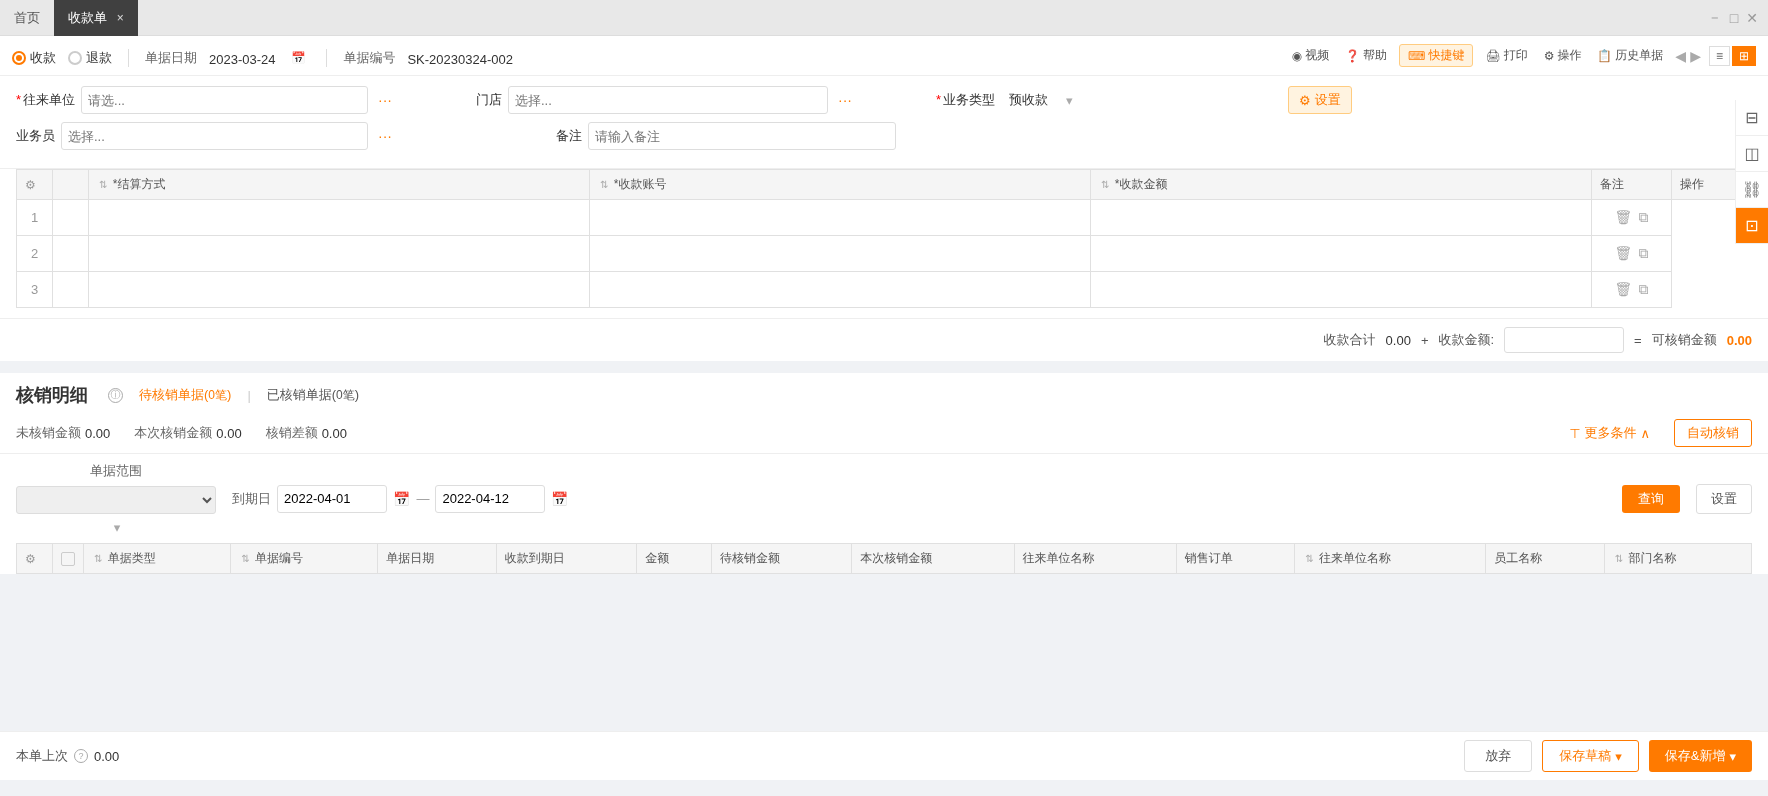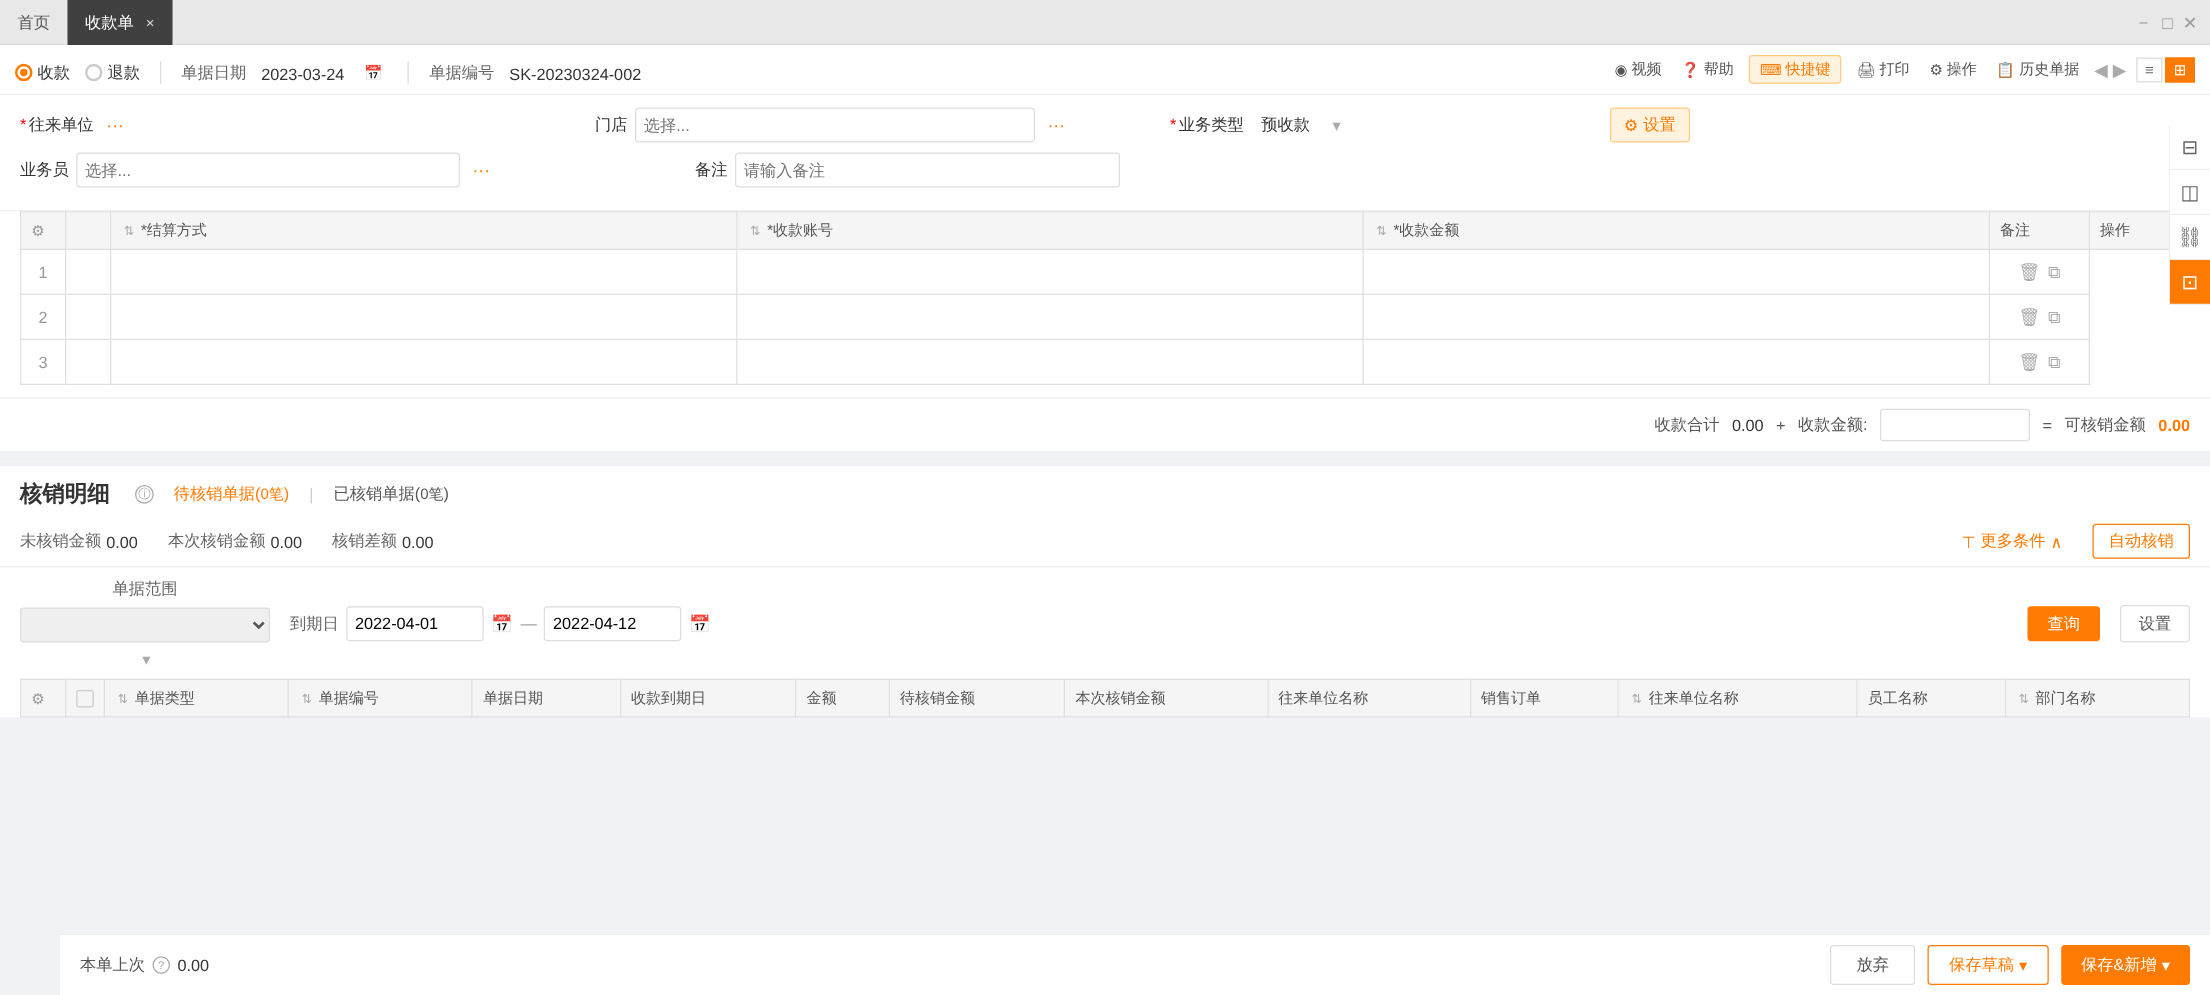--- a/index.html
+++ b/index.html
@@ -90,21 +90,21 @@
     .query-btn { background: #ff7a00; color: #fff; border: none; border-radius: 3px; padding: 5px 16px; cursor: pointer; font-size: 13px; margin-left: auto; }
     .settings-btn2 { background: #fff; color: #555; border: 1px solid #ddd; border-radius: 3px; padding: 5px 14px; cursor: pointer; font-size: 13px; }
 
     
     .sub-table { width: 100%; border-collapse: collapse; }
     .sub-table th { background: #f5f5f5; border: 1px solid #e0e0e0; padding: 6px 8px; text-align: left; font-weight: 500; color: #555; font-size: 12px; white-space: nowrap; }
     .sub-table-area { padding: 0 16px 0; background: #fff; }
     .checkbox { width: 14px; height: 14px; border: 1px solid #ccc; border-radius: 2px; cursor: pointer; }
 
     
-    .bottom-bar { display: flex; align-items: center; padding: 8px 16px; background: #fff; border-top: 1px solid #eee; position: fixed; bottom: 0; left: 0; right: 0; gap: 12px; margin-left: 48px; }
+    .bottom-bar { display: flex; align-items: center; padding: 8px 16px; background: #fff; border-top: 1px solid #eee; position: fixed; bottom: 16px; left: 0; right: 0; gap: 12px; }
     .bottom-left { display: flex; align-items: center; gap: 6px; font-size: 13px; }
     .bottom-left .label { color: #555; }
     .bottom-left .value { color: #333; font-weight: 500; }
     .info-icon2 { display: inline-flex; align-items: center; justify-content: center; width: 14px; height: 14px; border-radius: 50%; border: 1px solid #aaa; color: #aaa; font-size: 9px; cursor: pointer; }
     .bottom-right { margin-left: auto; display: flex; gap: 10px; }
     .btn-discard { background: #fff; color: #555; border: 1px solid #ddd; border-radius: 3px; padding: 6px 20px; cursor: pointer; font-size: 13px; }
     .btn-save-draft { background: #fff; color: #ff7a00; border: 1px solid #ff7a00; border-radius: 3px; padding: 6px 16px; cursor: pointer; font-size: 13px; display: flex; align-items: center; gap: 4px; }
     .btn-save-new { background: #ff7a00; color: #fff; border: none; border-radius: 3px; padding: 6px 16px; cursor: pointer; font-size: 13px; display: flex; align-items: center; gap: 4px; }
 
     
@@ -172,20 +172,21 @@
       <span class="layout-btn active">⊞</span>
     </div>
   </div>
 </div>
 
 <div class="form-area">
   <div class="form-row">
 
     <div class="form-field" style="max-width:380px;">
       <span class="label"><span class="req">*</span><span>往来单位</span></span>
+      <input class="form-input" type="text" placeholder="请选..." style="">
       <span class="more-btn">···</span>
     </div>
     <div style="width:80px;"></div>
 
     <div class="form-field" style="max-width:380px;">
       <span class="label"><span>门店</span></span>
       <input class="form-input" type="text" placeholder="选择..." style="">
       <span class="more-btn">···</span>
     </div>
     <div style="width:80px;"></div>

